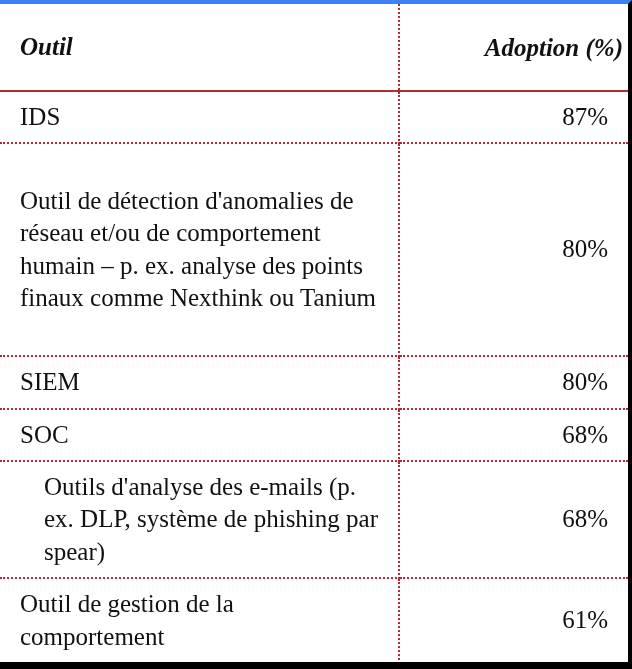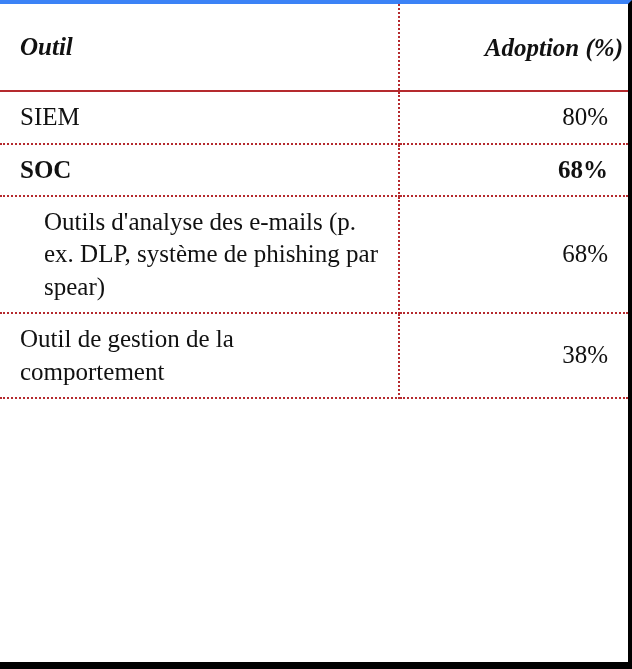--- a/index.html
+++ b/index.html
@@ -65,21 +65,21 @@
       padding-right: 14px;
       border-right: 2px dotted #b52a2e;
     }
     td.val {
       text-align: right;
       padding-right: 20px;
     }
     tr.r0 td { height: 50px; }
     tr.r1 td { height: 211px; }
     tr.r2 td { height: 51px; padding-left: 20px; }
-    tr.r3 td { height: 50px; font-weight: bold; }
+    tr.r3 td { height: 50px; }
     tr.r4 td { height: 115px; padding-left: 44px; }
     tr.r5 td { height: 83px; }
     .bottom-band {
       position: absolute;
       left: 0;
       top: 662px;
       width: 632px;
       height: 7px;
       background: #000;
     }
@@ -93,32 +93,40 @@
         <col class="c1">
         <col class="c2">
       </colgroup>
     <thead>
       <tr>
         <th class="tool-h">Outil</th>
         <th class="adopt-h">Adoption (%)</th>
       </tr>
     </thead>
     <tbody>
+      <tr class="r0">
+        <td class="tool">IDS</td>
+        <td class="val">87%</td>
+      </tr>
+      <tr class="r1">
+        <td class="tool">Outil de détection d'anomalies de réseau et/ou de comportement humain – p. ex. analyse des points finaux comme Nexthink ou Tanium</td>
+        <td class="val">80%</td>
+      </tr>
       <tr class="r2">
         <td class="tool">SIEM</td>
         <td class="val">80%</td>
       </tr>
       <tr class="r3">
         <td class="tool">SOC</td>
         <td class="val">68%</td>
       </tr>
       <tr class="r4">
         <td class="tool">Outils d'analyse des e-mails (p. ex. DLP, système de phishing par spear)</td>
         <td class="val">68%</td>
       </tr>
       <tr class="r5">
         <td class="tool">Outil de gestion de la comportement</td>
-        <td class="val">38%</td>
+        <td class="val">61%</td>
       </tr>
     </tbody>
   </table>
 </div>
 <div class="bottom-band"></div>
 
 </body></html>

